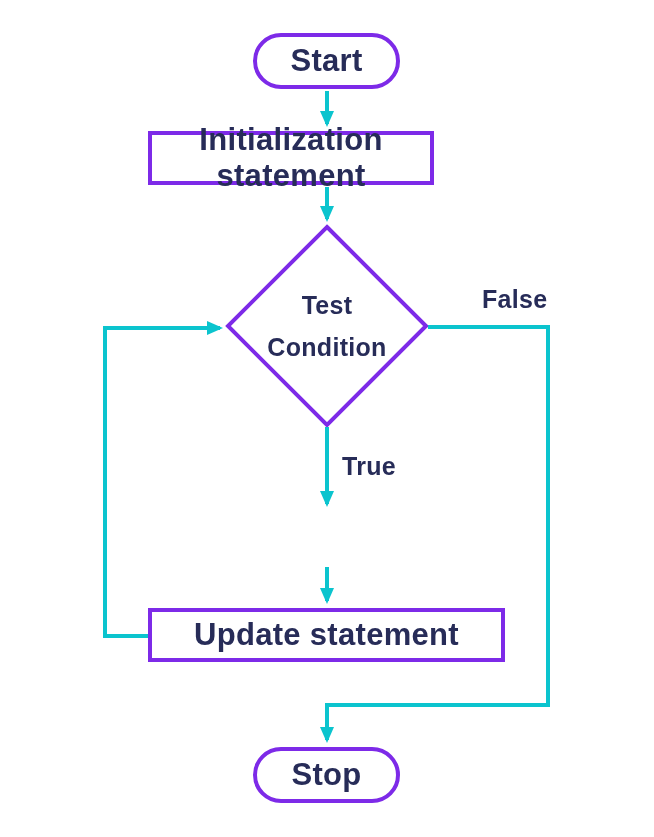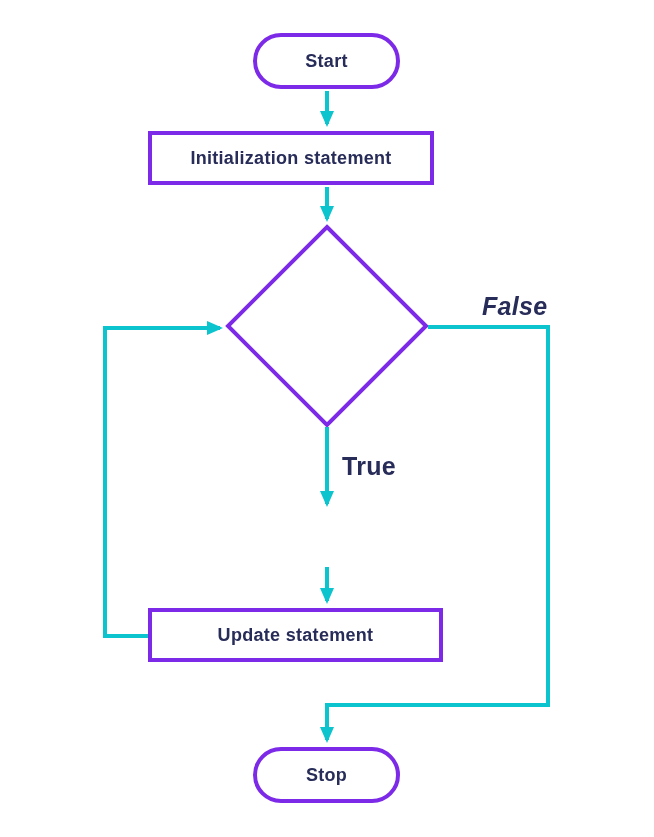--- a/index.html
+++ b/index.html
@@ -28,39 +28,39 @@
   }
   .node{
     position:absolute;
     z-index:2;
     display:flex;
     align-items:center;
     justify-content:center;
     box-sizing:border-box;
     color:var(--label);
     font-weight:700;
-    font-size:18px;
+    font-size:31px;
     letter-spacing:0.3px;
     text-align:center;
     background:var(--bg);
   }
   .terminator{
     border:4px solid var(--shape-border);
     border-radius:30px;
     width:147px;
     height:56px;
   }
   .process{
     border:4px solid var(--shape-border);
     height:54px;
   }
   .node-start{left:253px;top:33px;}
   .node-init{left:148px;top:131px;width:286px;}
   .node-runloop{left:225px;top:511px;width:205px;}
-  .node-update{left:148px;top:608px;width:295px;}
+  .node-update{left:148px;top:608px;width:357px;}
   .node-stop{left:253px;top:747px;}
   .diamond-label{
     position:absolute;
     left:228px;top:227px;
     width:198px;height:198px;
     z-index:2;
     display:flex;
     flex-direction:column;
     align-items:center;
     justify-content:center;
@@ -73,21 +73,21 @@
   }
   .edge-label{
     position:absolute;
     z-index:3;
     color:var(--label);
     font-weight:700;
     font-size:25px;
     letter-spacing:0.3px;
   }
   .label-true{left:342px;top:452px;}
-  .label-false{left:482px;top:292px;font-style:italic;}
+  .label-false{left:482px;top:285px;}
 </style>
 </head>
 <body>
 
 <div class="canvas">
 
   <svg class="edges-layer" width="654" height="837" viewBox="0 0 654 837" xmlns="http://www.w3.org/2000/svg">
     <defs>
       <marker id="arrowhead" markerUnits="userSpaceOnUse" markerWidth="16" markerHeight="14" viewBox="0 0 16 14" refX="13" refY="7" orient="auto">
         <path d="M0,0 L16,7 L0,14 Z" fill="#0bc4ce"></path>
@@ -110,20 +110,24 @@
   </svg>
 
   <div class="node terminator node-start">
     <span>Start</span>
   </div>
 
   <div class="node process node-init">
     <span>Initialization statement</span>
   </div>
 
+  <div class="diamond-label">
+    <span>Test</span>
+    <span>Condition</span>
+  </div>
 
   <div class="edge-label label-true">True</div>
 
   <div class="edge-label label-false">False</div>
 
 
   <div class="node process node-update">
     <span>Update statement</span>
   </div>
 

